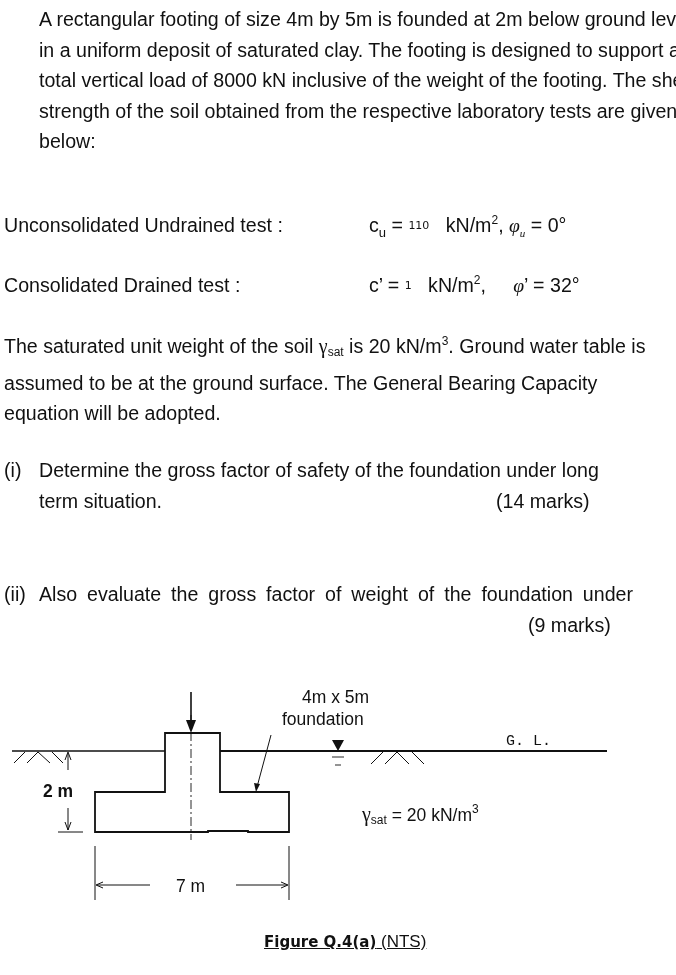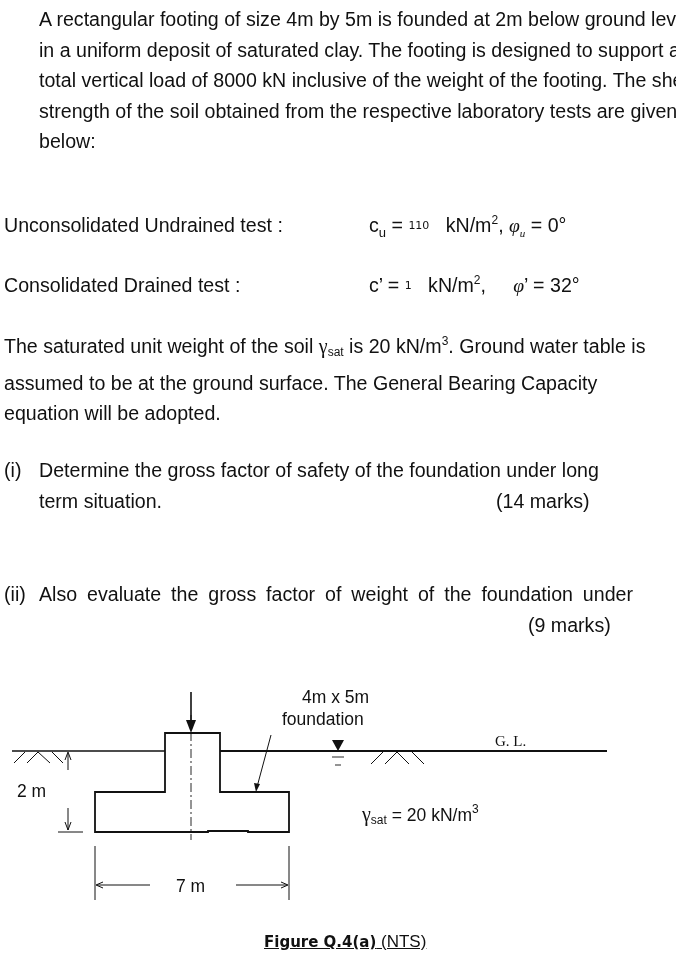--- a/index.html
+++ b/index.html
@@ -92,18 +92,18 @@
     <line x1="289" y1="846" x2="289" y2="900" stroke-width="1"></line>
     <line x1="97" y1="885" x2="150" y2="885" stroke-width="1"></line>
     <line x1="236" y1="885" x2="287" y2="885" stroke-width="1"></line>
     <path d="M103 882 L96 885 L103 888" stroke-width="1"></path>
     <path d="M281 882 L288 885 L281 888" stroke-width="1"></path>
   </g>
 </svg>
 
 <div class="dlabel" style="left:282px;top:686px;margin-left:20px;">4m x 5m</div>
 <div class="dlabel" style="left:282px;top:708px;">foundation</div>
-<div class="gl" style="left:495px;top:733px;">G. L.</div>
-<div class="dlabel" style="left:17px;top:780px;">2 m</div>
+<div class="gl" style="left:506px;top:733px;font-family:Liberation Mono, monospace;">G. L.</div>
+<div class="dlabel" style="left:43px;top:780px;font-weight:bold;">2 m</div>
 <div class="dlabel" style="left:176px;top:875px;">7 m</div>
 <div class="dlabel" style="left:362px;top:803px;"><span class="gamma">γ</span><span style="font-size:12px;vertical-align:-3px;">sat</span><span> = 20 kN/m</span><sup>3</sup></div>
 
 <div class="caption"><b>Figure Q.4(a)</b><span> (NTS)</span></div>
 
 </body></html>

